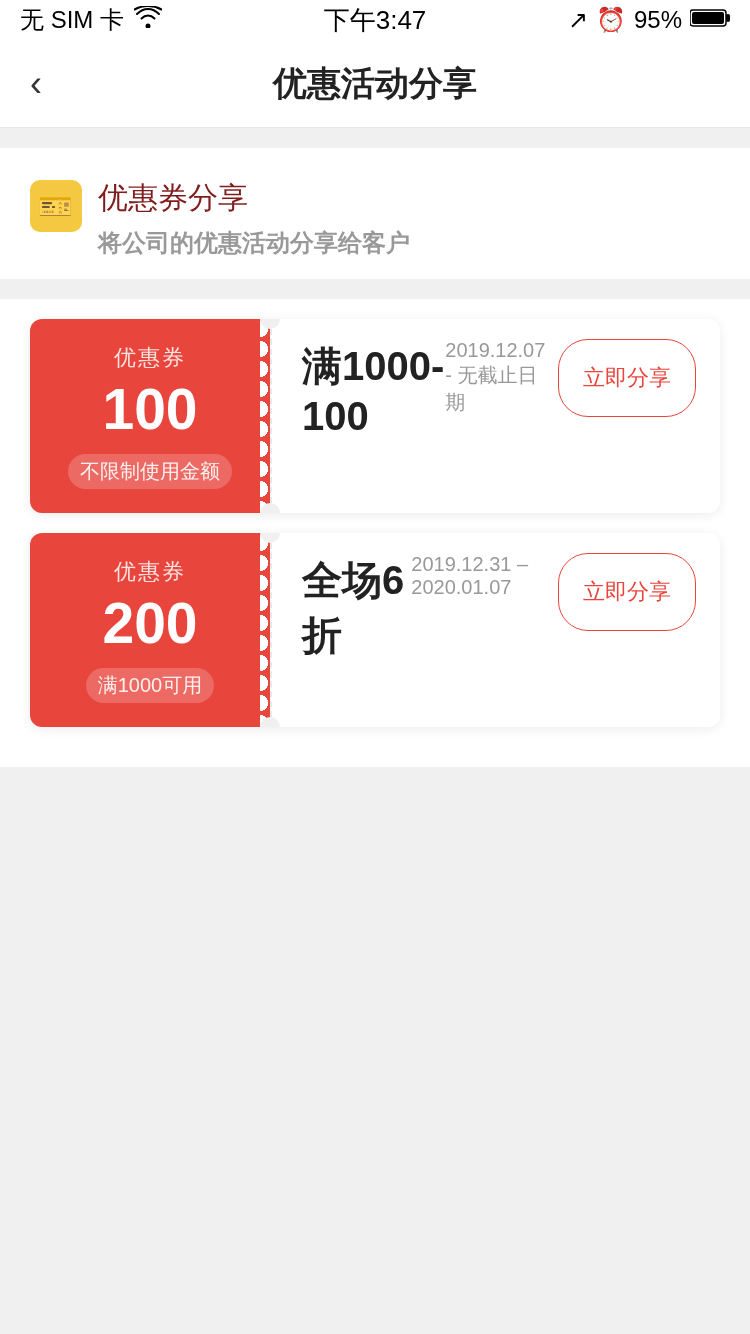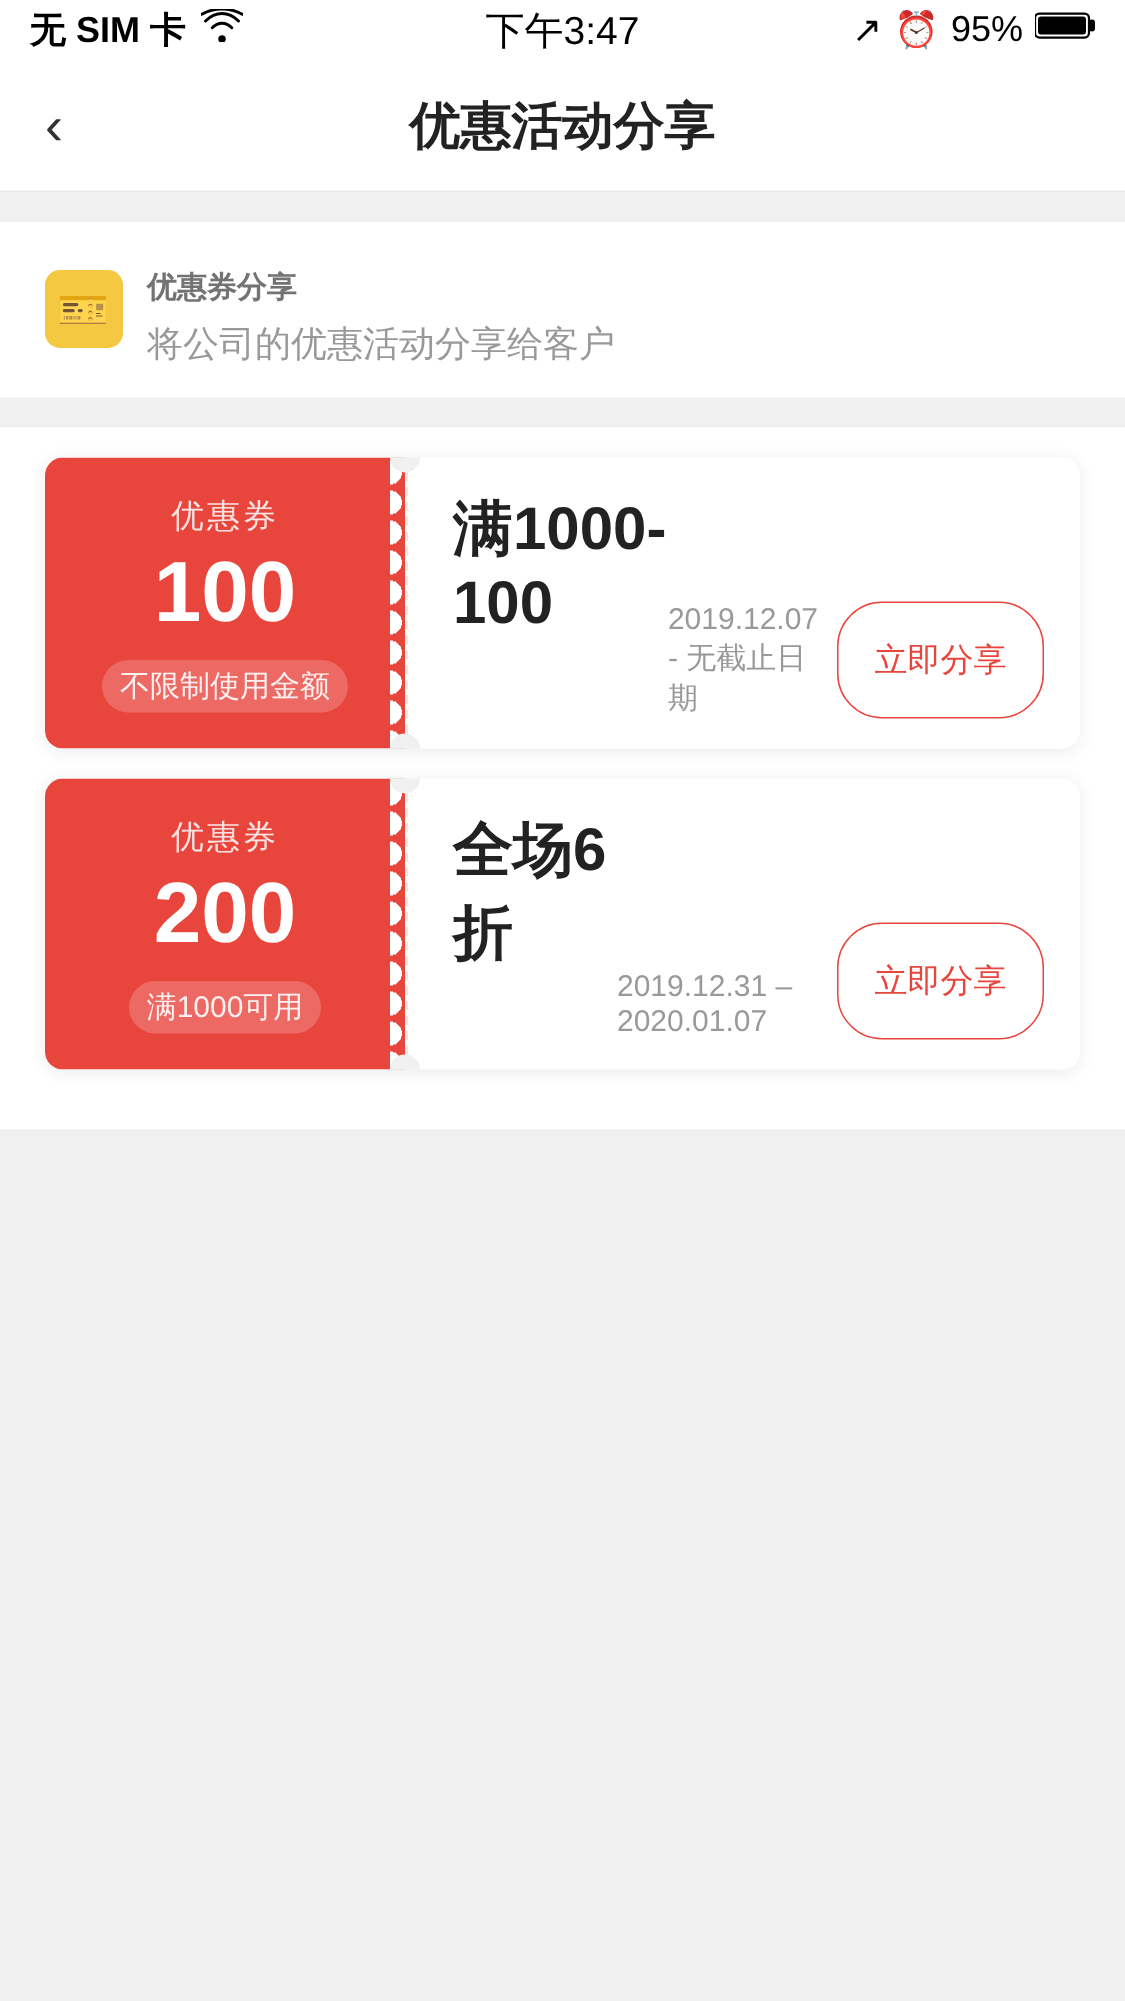--- a/index.html
+++ b/index.html
@@ -21,21 +21,20 @@
       align-items: center;
       justify-content: space-between;
       padding: 0 20px;
       font-size: 24px;
       font-weight: 500;
     }
     .status-left {
       display: flex;
       align-items: center;
       gap: 10px;
-      font-weight: bold;
     }
     .status-center {
       position: absolute;
       left: 50%;
       transform: translateX(-50%);
       font-size: 26px;
       font-weight: 500;
       text-align: center;
     }
     .status-right {
@@ -84,28 +83,29 @@
       background: #f5c842;
       border-radius: 10px;
       display: flex;
       align-items: center;
       justify-content: center;
       font-size: 28px;
       flex-shrink: 0;
       margin-top: 2px;
     }
     .section-text h2 {
-      font-size: 20px;
-      font-weight: 700;
-      color: #737373;
+      font-size: 30px;
+      font-weight: 400;
+      color: #7f1d1d;
       margin-bottom: 8px;
     }
     .section-text p {
       font-size: 24px;
       color: #999;
+      font-weight: bold;
     }
 
     
     .coupon-list {
       margin-top: 20px;
       background: #fff;
       padding: 20px 0;
     }
 
     
@@ -184,21 +184,21 @@
       border-left: 2px dashed #e8e8e8;
     }
     .coupon-title {
       font-size: 40px;
       font-weight: 700;
       color: #222;
       margin-bottom: 16px;
     }
     .coupon-bottom {
       display: flex;
-      align-items: flex-end;
+      align-items: flex-start;
       justify-content: space-between;
       gap: 10px;
     }
     .coupon-date {
       font-size: 20px;
       color: #999;
       flex: 1;
     }
     .share-btn {
       border: 1.5px solid #e8453c;

